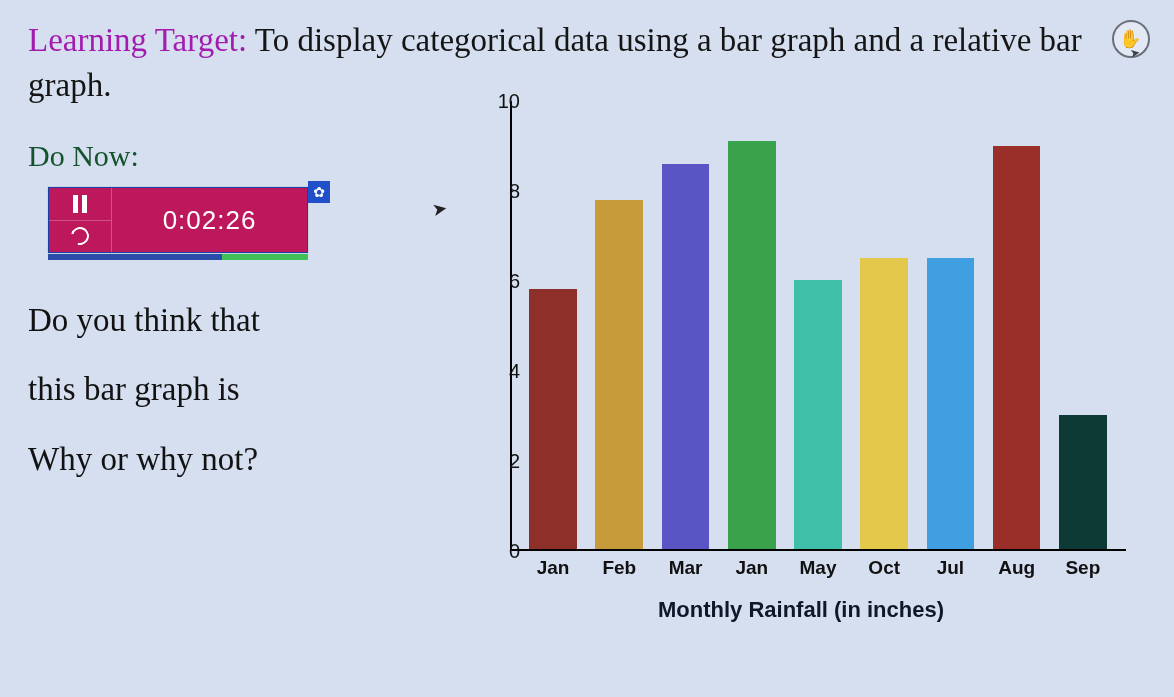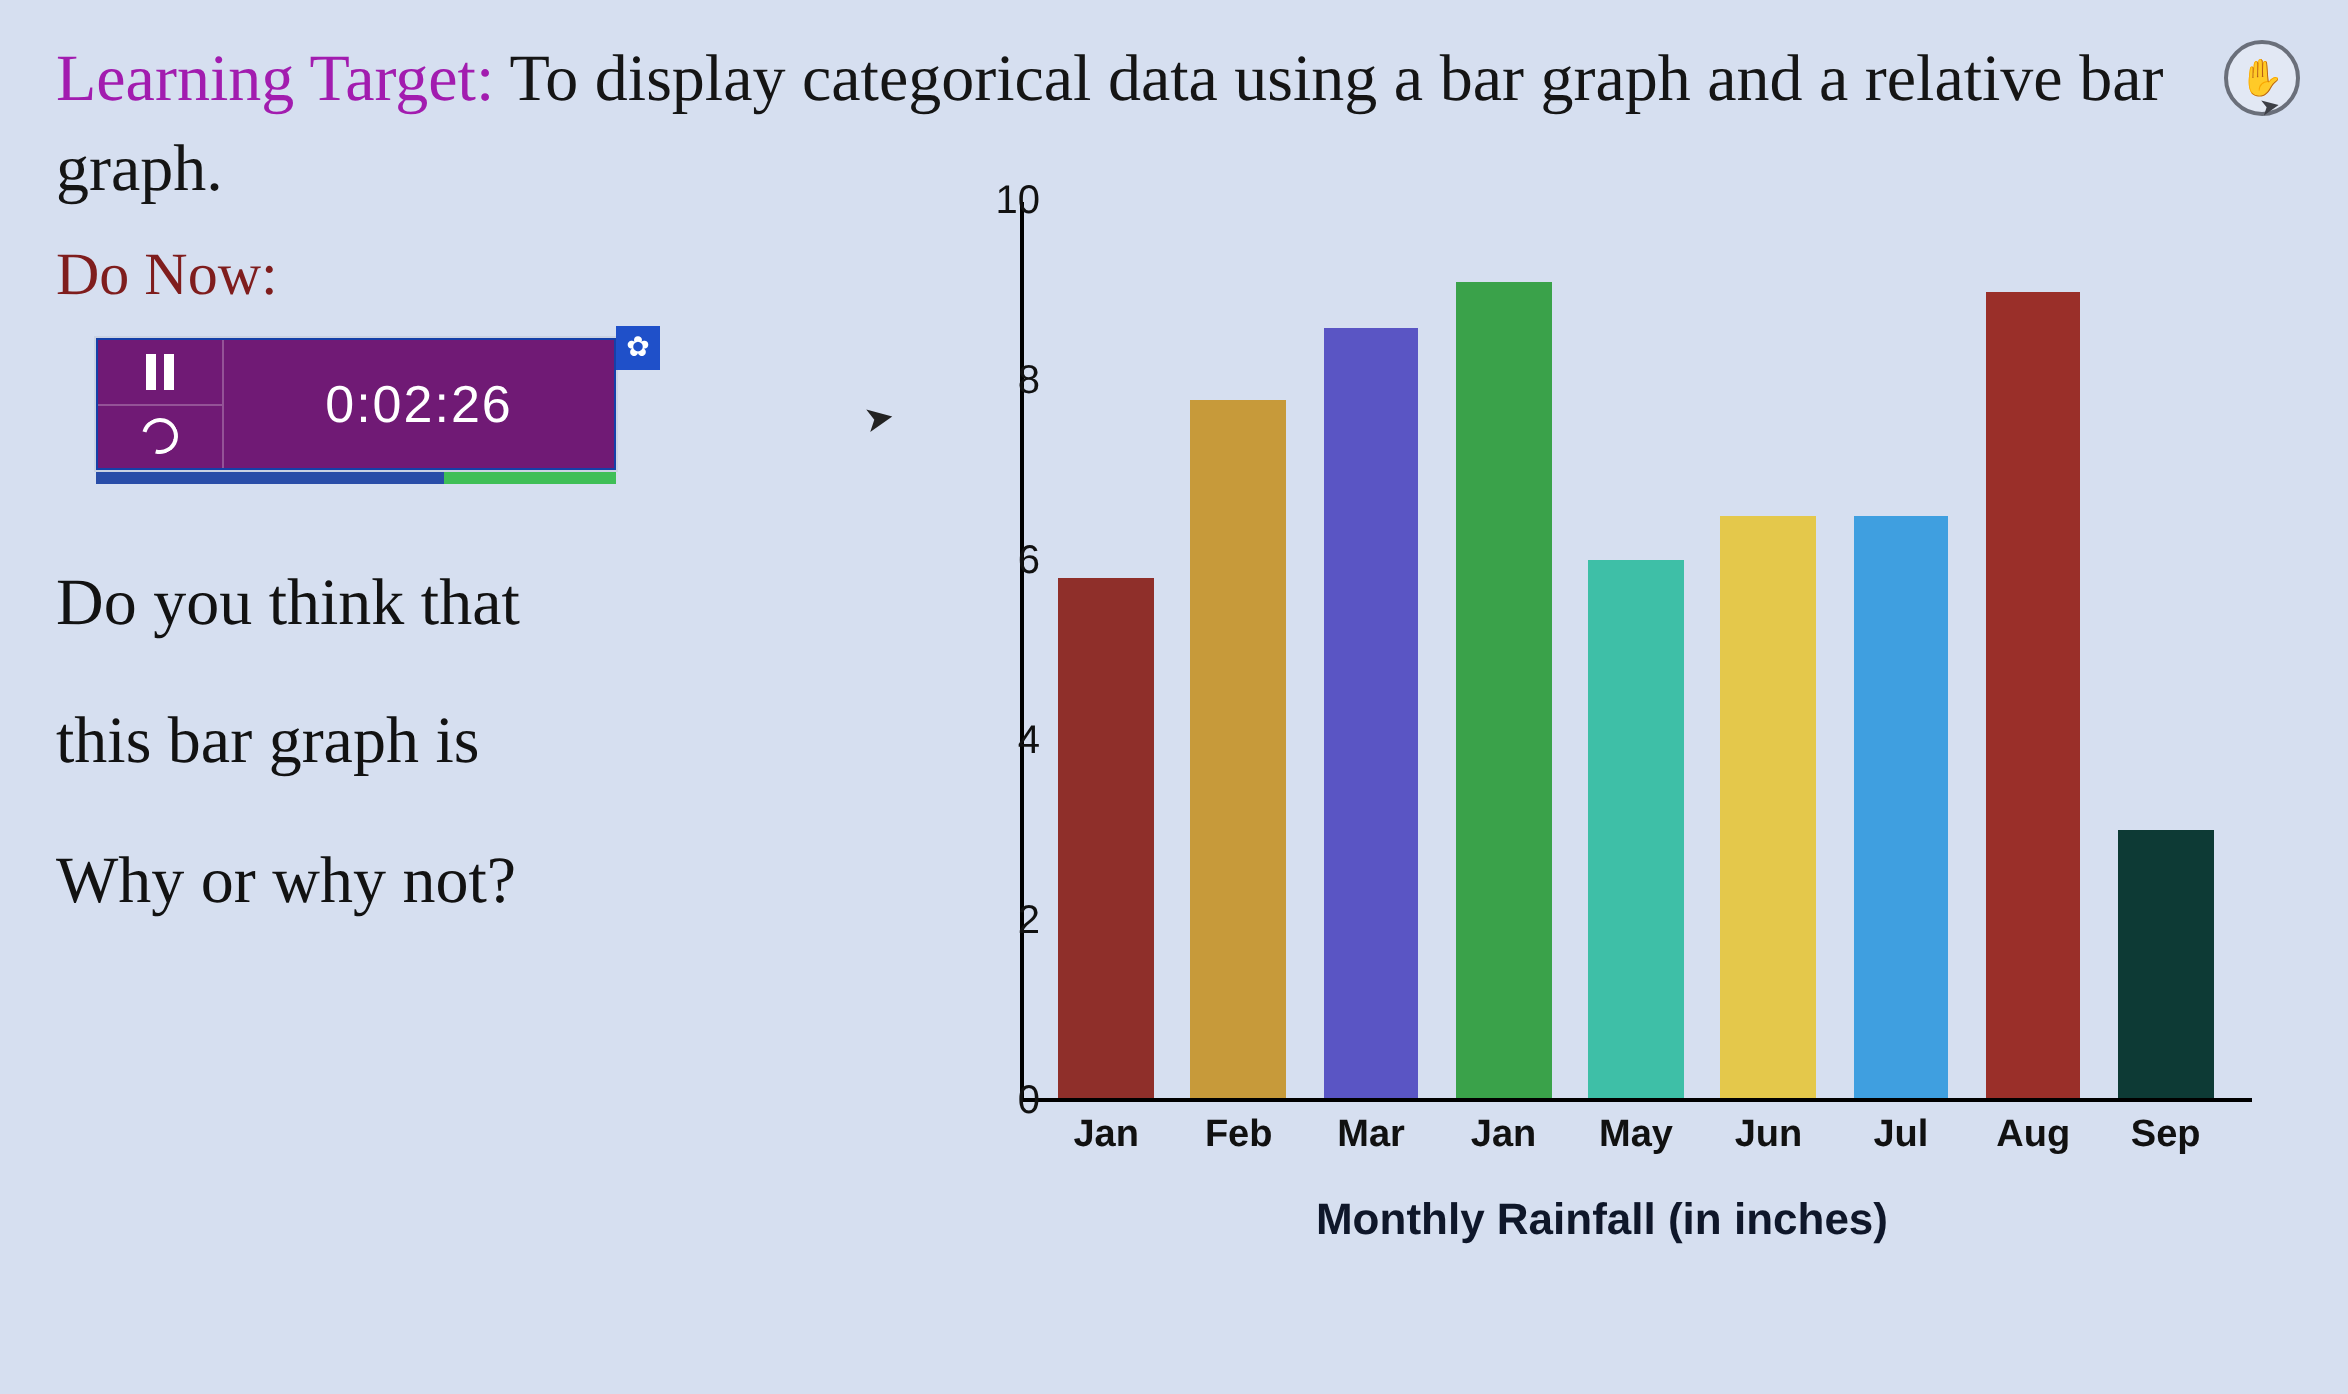--- a/index.html
+++ b/index.html
@@ -23,41 +23,41 @@
     line-height:1.35;
     color:#1a1a1a;
   }
   .lt-label{
     color:#a21caf;
   }
   .lt-body{
     color:#151515;
   }
   .do-now{
-    margin-top:14px;
+    margin-top:32px;
     font-size:30px;
-    color:#7f1d1d;
+    color:#14532d;
     font-weight:500;
   }
   .content{
     display:flex;
     align-items:flex-start;
   }
   .left-col{
     width:430px;
     flex:none;
   }
   .timer-wrap{
     position:relative;
     margin:14px 0 26px 20px;
     width:260px;
   }
   .timer{
     display:flex;
-    background:#701a75;
+    background:#be185d;
     color:#fff;
     height:64px;
     border:1px solid #1540a8;
     box-shadow:0 0 0 1px rgba(0,0,0,.05);
   }
   .timer-left{
     width:62px;
     display:flex;
     flex-direction:column;
     border-right:1px solid rgba(255,255,255,.25);
@@ -245,21 +245,21 @@
             <div class="bar-slot">
               <div class="bar" style="height: 91%; background: rgb(58, 162, 74);"></div>
               <div class="cat-label">Jan</div>
             </div>
             <div class="bar-slot">
               <div class="bar" style="height: 60%; background: rgb(62, 191, 167);"></div>
               <div class="cat-label">May</div>
             </div>
             <div class="bar-slot">
               <div class="bar" style="height: 65%; background: rgb(228, 200, 75);"></div>
-              <div class="cat-label">Jun</div>
+              <div class="cat-label">Oct</div>
             </div>
             <div class="bar-slot">
               <div class="bar" style="height: 65%; background: rgb(63, 159, 224);"></div>
               <div class="cat-label">Jul</div>
             </div>
             <div class="bar-slot">
               <div class="bar" style="height: 90%; background: rgb(154, 47, 41);"></div>
               <div class="cat-label">Aug</div>
             </div>
             <div class="bar-slot">

